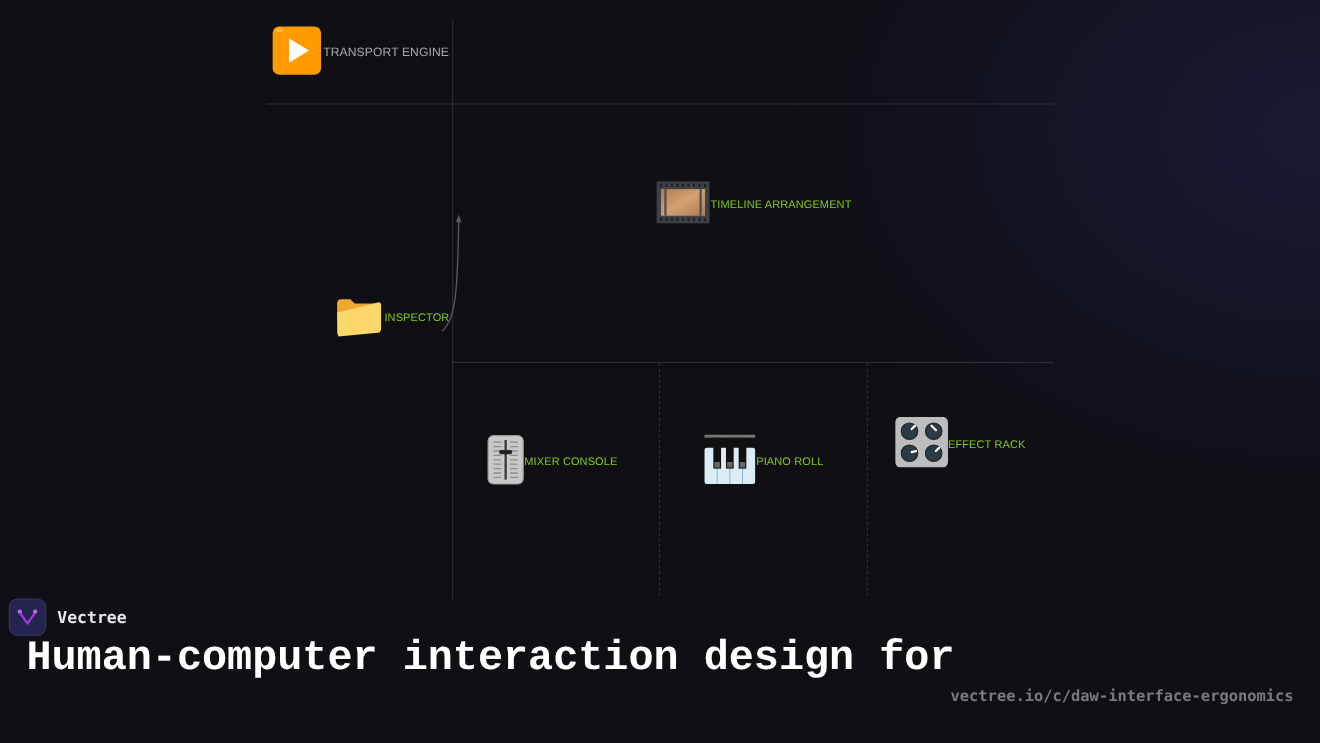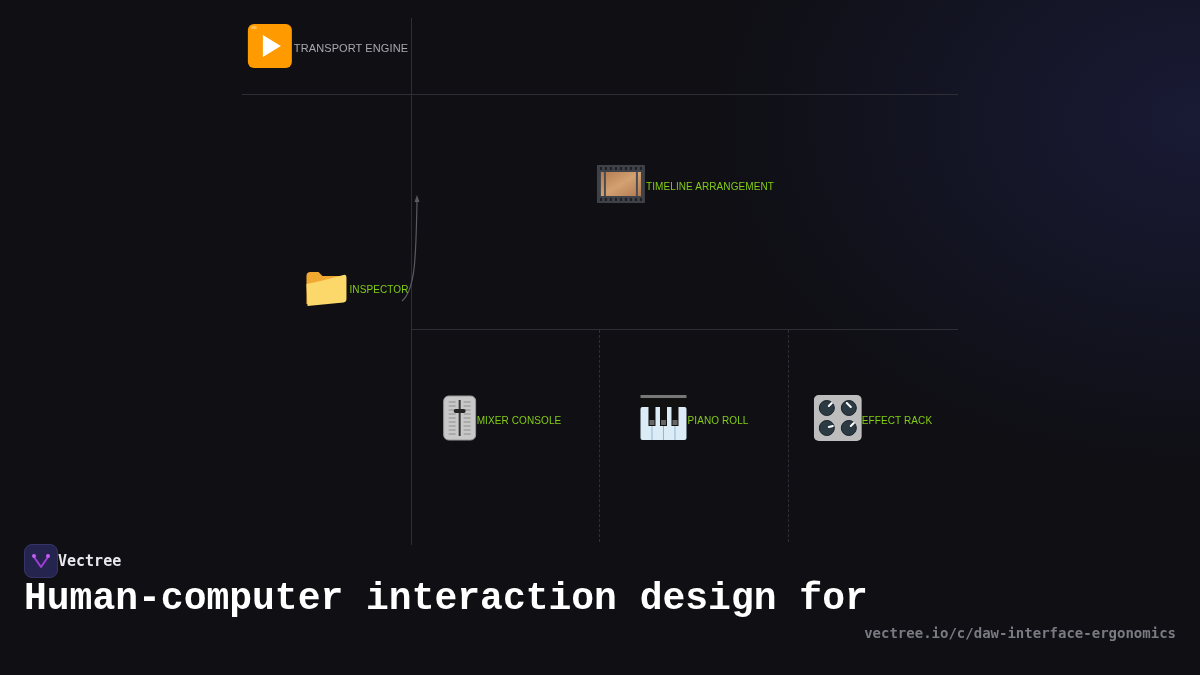--- a/index.html
+++ b/index.html
@@ -17,21 +17,21 @@
   }
   .line { position:absolute; background:#2e2e36; }
   .dash { position:absolute; width:0; border-left:1px dashed #2e2e36; }
   .node {
     position:absolute; display:flex; flex-direction:row; align-items:center;
     transform:translateX(-50%);
   }
   .node .icon { display:block; }
   .node .label { font-size:10px; color:#84cc16; margin-top:4px; white-space:nowrap; letter-spacing:0.1px; }
   .node .label.muted { color:#a8a8b0; font-size:11px; }
-  .brand { position:absolute; left:24px; top:544px; display:flex; align-items:center; }
+  .brand { position:absolute; left:8px; top:544px; display:flex; align-items:center; gap:10px; }
   .brand-logo {
     width:34px; height:34px; border-radius:8px; background:#25244f;
     border:1px solid #36356a; box-sizing:border-box; display:flex; align-items:center; justify-content:center;
   }
   .brand-name { font-family:"DejaVu Sans Mono", monospace; font-weight:bold; font-size:15px; color:#e8e8ee; }
   .title {
     position:absolute; left:24px; top:582px;
     font-family:"Liberation Mono", monospace; font-weight:bold; font-size:38px; line-height:34px;
     color:#ffffff; margin:0;
   }
@@ -153,21 +153,21 @@
     <rect x="9" y="3" width="7" height="28" fill="#111"></rect>
     <rect x="20.5" y="3" width="7" height="28" fill="#111"></rect>
     <rect x="32" y="3" width="7" height="28" fill="#111"></rect>
     <rect x="10" y="25" width="5" height="5" fill="#666"></rect>
     <rect x="21.5" y="25" width="5" height="5" fill="#666"></rect>
     <rect x="33" y="25" width="5" height="5" fill="#666"></rect>
   </svg>
   <span class="label">PIANO ROLL</span>
 </div>
 
-<div class="node" style="left:873px; top:395px;">
+<div class="node" style="left:873px; top:379px;">
   <svg class="icon" width="48" height="46" viewBox="0 0 48 46">
     <rect x="0" y="0" width="48" height="46" rx="5" fill="#bdbdbd"></rect>
     <g fill="#2c3a44" stroke="#1a2228" stroke-width="1">
       <circle cx="13" cy="13" r="7.5"></circle>
         <circle cx="35" cy="13" r="7.5"></circle>
       <circle cx="13" cy="33" r="7.5"></circle>
         <circle cx="35" cy="33" r="7.5"></circle>
     </g>
     <g stroke="#ffffff" stroke-width="2" stroke-linecap="round">
       <line x1="15" y1="11" x2="18" y2="8"></line>

